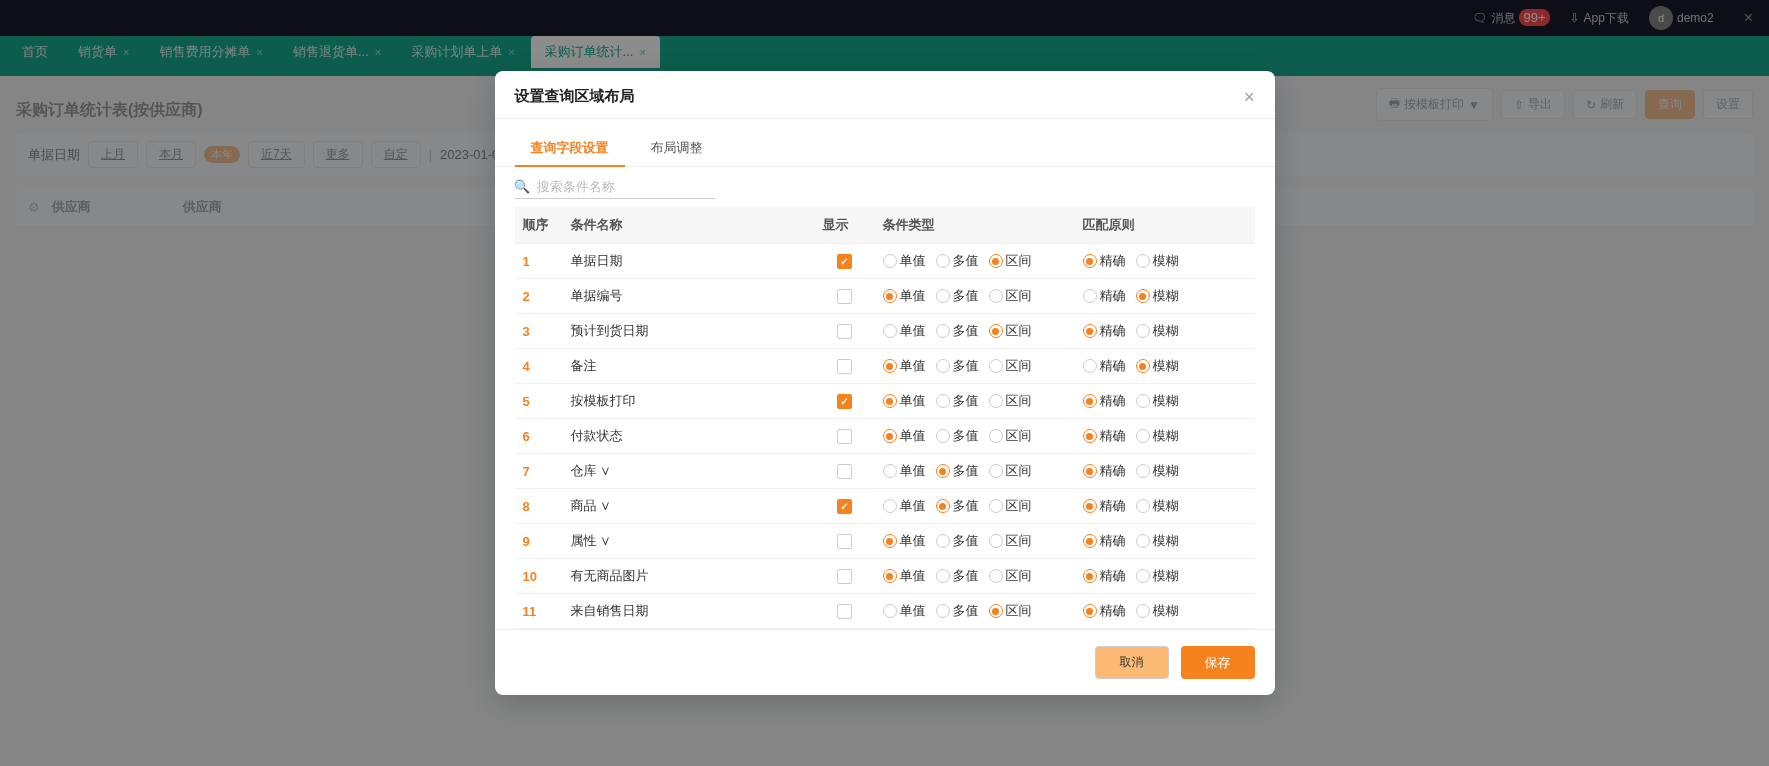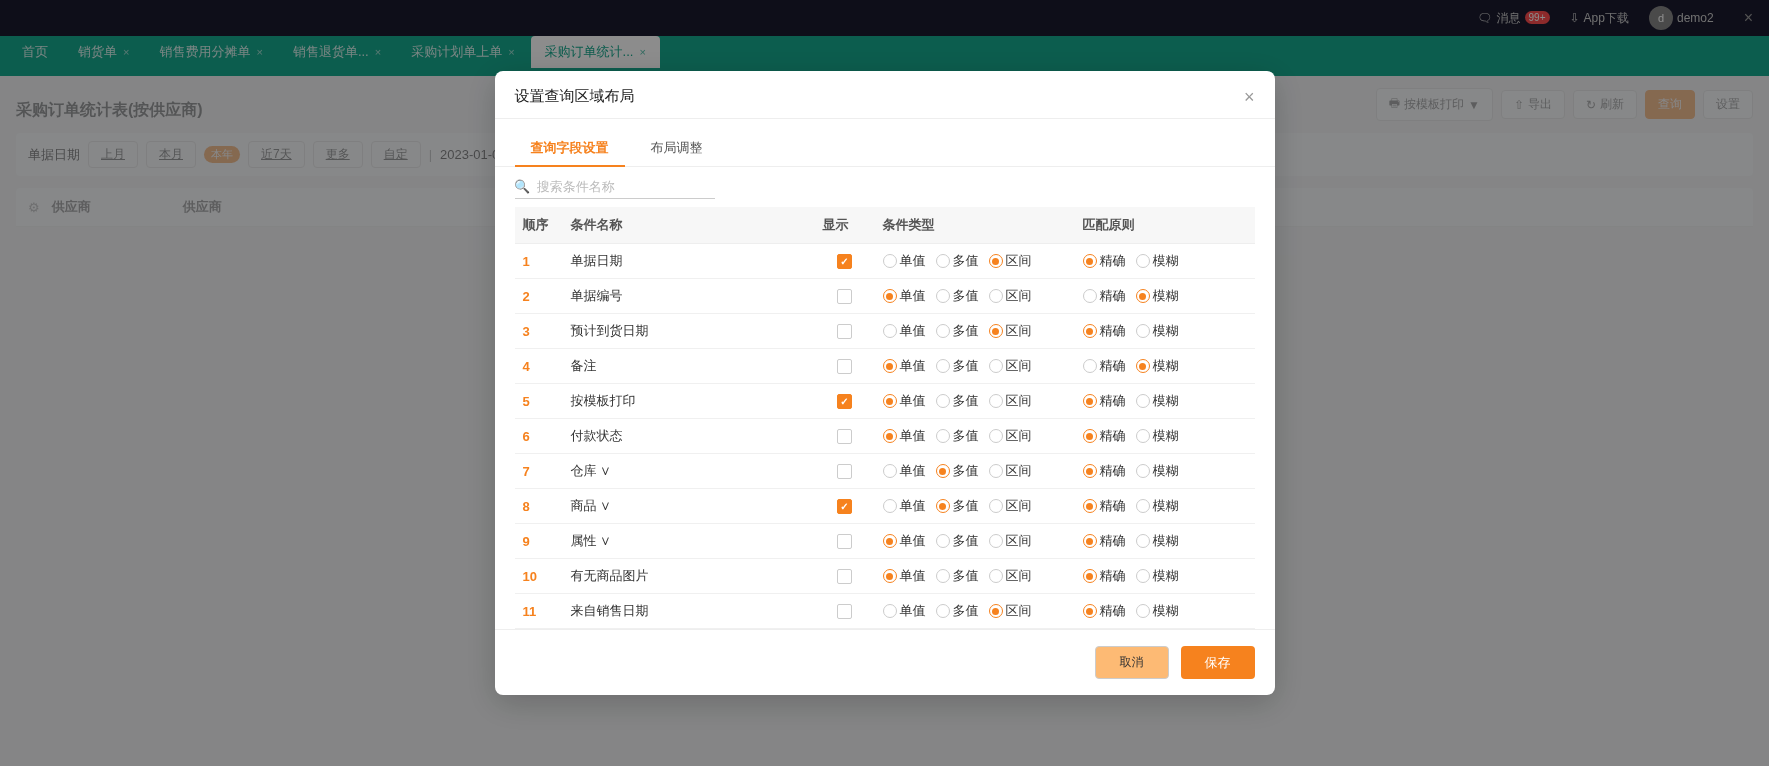--- a/index.html
+++ b/index.html
@@ -15,21 +15,21 @@
       padding: 0 16px;
       gap: 20px;
       color: #ccc;
       font-size: 12px;
     }
     .topbar-item { display: flex; align-items: center; gap: 4px; cursor: pointer; }
     .topbar-badge {
       background: #ff4d4f;
       color: #fff;
       border-radius: 8px;
-      font-size: 10px;
+      font-size: 13px;
       padding: 1px 4px;
       position: relative;
       top: -1px;
     }
     .topbar-avatar {
       width: 24px; height: 24px;
       border-radius: 50%;
       background: #888;
       display: flex; align-items: center; justify-content: center;
       color: #fff; font-size: 11px;
@@ -140,21 +140,21 @@
       flex-direction: column;
       box-shadow: 0 8px 32px rgba(0,0,0,0.2);
     }
     .modal-header {
       display: flex;
       align-items: center;
       justify-content: space-between;
       padding: 16px 20px 12px;
       border-bottom: 1px solid #eee;
     }
-    .modal-title { font-size: 15px; font-weight: normal; color: #222; }
+    .modal-title { font-size: 15px; font-weight: bold; color: #222; }
     .modal-close { cursor: pointer; color: #999; font-size: 18px; line-height: 1; }
 
     
     .modal-tabs {
       display: flex;
       padding: 12px 20px 0;
       gap: 10px;
       border-bottom: 1px solid #eee;
     }
     .modal-tab {

